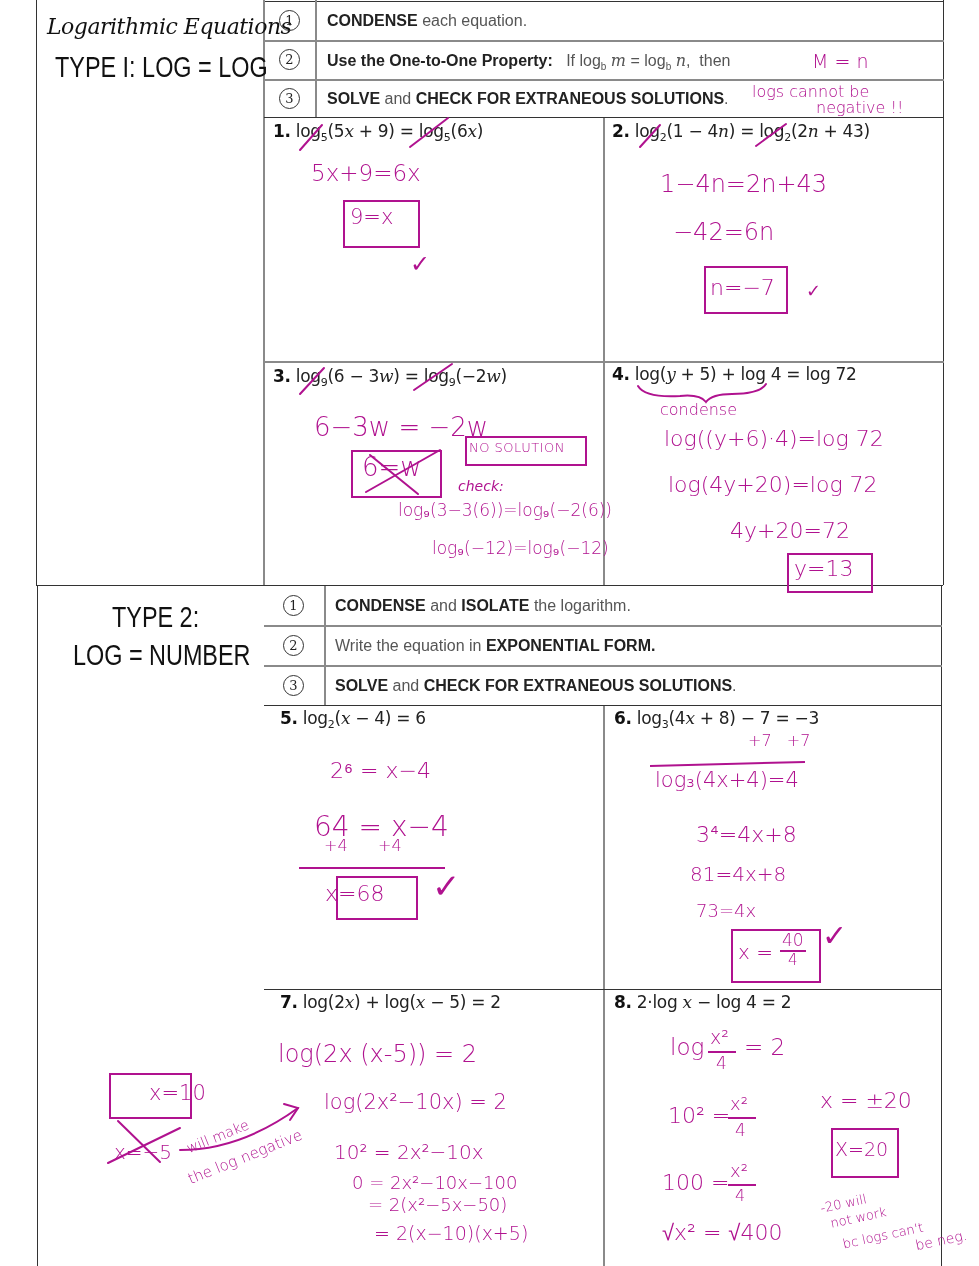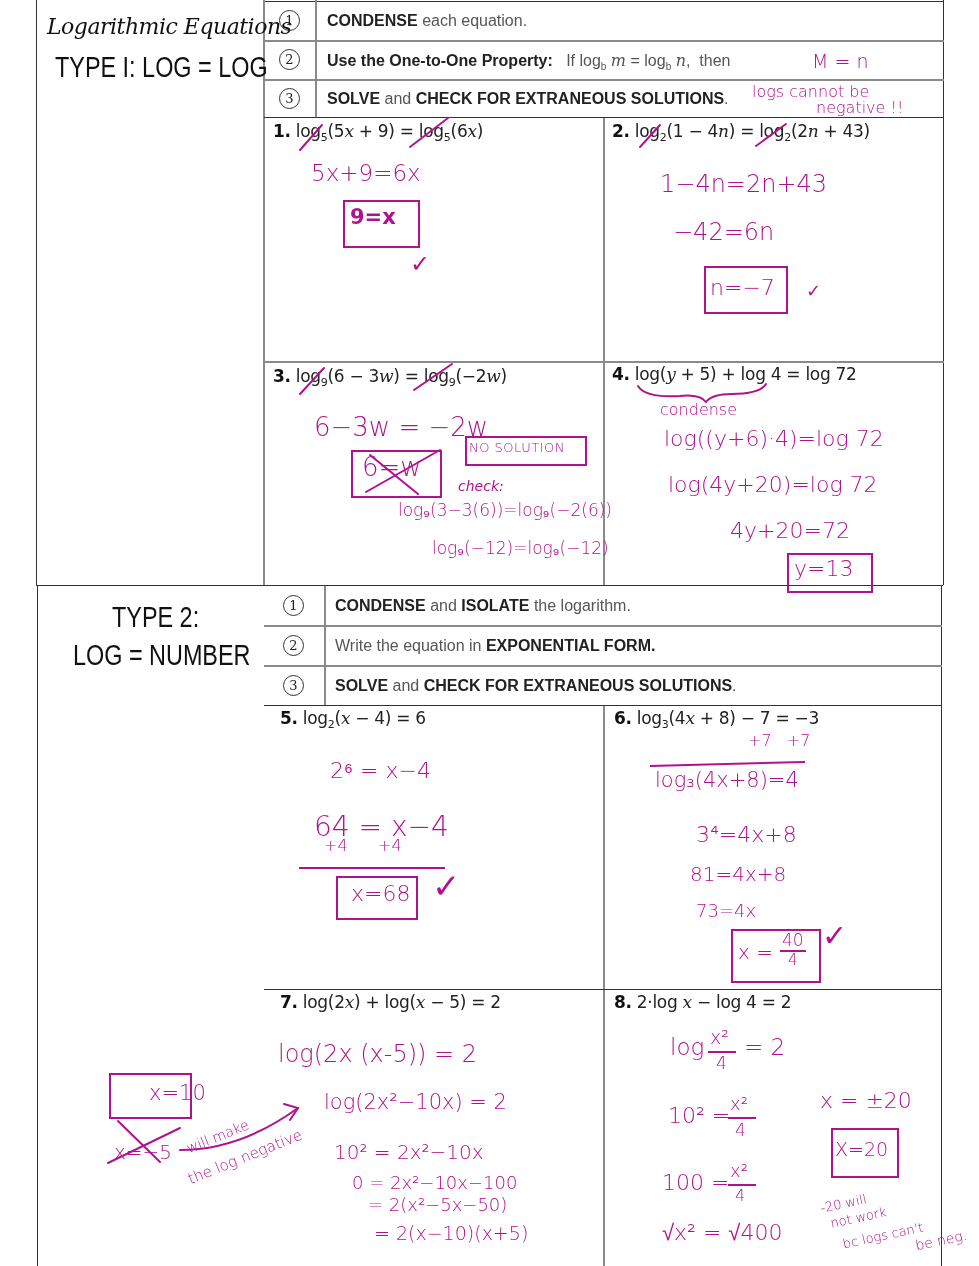--- a/index.html
+++ b/index.html
@@ -68,21 +68,21 @@
   <b>SOLVE</b><span> and </span><b>CHECK FOR EXTRANEOUS SOLUTIONS</b><span>.</span>
 </div>
 <div class="hw" style="left:752px;top:82px;font-size:16px;">logs cannot be</div>
 <div class="hw" style="left:816px;top:98px;font-size:16px;">negative !!</div>
 
 <div class="prob" style="left:273px;top:121px;">
   <span class="num">1.</span> log<sub>5</sub>(5<i>x</i> + 9) = log<sub>5</sub>(6<i>x</i>)
 </div>
 <div class="hw" style="left:311px;top:160px;font-size:23px;">5x+9=6x</div>
 <div class="hwbox" style="left:343px;top:200px;width:73px;height:44px;"></div>
-<div class="hw" style="left:350px;top:205px;font-size:21px;font-weight:bold;">9=x</div>
+<div class="hw" style="left:350px;top:205px;font-size:21px;">9=x</div>
 <div class="hw" style="left:410px;top:250px;font-size:24px;">✓</div>
 
 <div class="prob" style="left:612px;top:121px;">
   <span class="num">2.</span> log<sub>2</sub>(1 − 4<i>n</i>) = log<sub>2</sub>(2<i>n</i> + 43)
 </div>
 <div class="hw" style="left:660px;top:170px;font-size:24px;">1−4n=2n+43</div>
 <div class="hw" style="left:673px;top:218px;font-size:24px;">−42=6n</div>
 <div class="hwbox" style="left:704px;top:266px;width:80px;height:44px;"></div>
 <div class="hw" style="left:710px;top:275px;font-size:22px;">n=−7</div>
 <div class="hw" style="left:806px;top:280px;font-size:18px;">✓</div>
@@ -126,29 +126,29 @@
 </div>
 
 <div class="prob" style="left:280px;top:708px;">
   <span class="num">5</span><span class="num">.</span> log<sub>2</sub>(<i>x</i> − 4) = 6
 </div>
 <div class="hw" style="left:330px;top:758px;font-size:22px;">2⁶ = x−4</div>
 <div class="hw" style="left:314px;top:810px;font-size:28px;">64 = x−4</div>
 <div class="hw" style="left:324px;top:836px;font-size:16px;white-space:pre;">+4      +4</div>
 <div class="abs" style="left:299px;top:867px;width:146px;height:2px;background:#b0128f;"></div>
 <div class="hwbox" style="left:336px;top:876px;width:78px;height:40px;"></div>
-<div class="hw" style="left:351px;top:881px;font-size:22px;text-align:right;">x=68</div>
+<div class="hw" style="left:325px;top:881px;font-size:22px;text-align:right;">x=68</div>
 <div class="hw" style="left:432px;top:866px;font-size:34px;">✓</div>
 
 <div class="prob" style="left:614px;top:708px;">
   <span class="num">6</span><span class="num">.</span> log<sub>3</sub>(4<i>x</i> + 8) − 7 = −3
 </div>
 <div class="hw" style="left:748px;top:731px;font-size:16px;white-space:pre;">+7   +7</div>
 <div class="abs" style="left:650px;top:763px;width:155px;height:2px;background:#b0128f;transform:rotate(-1.5deg);"></div>
-<div class="hw" style="left:655px;top:768px;font-size:21px;">log₃(4x+8)=4</div>
+<div class="hw" style="left:655px;top:768px;font-size:21px;">log₃(4x+4)=4</div>
 <div class="hw" style="left:696px;top:822px;font-size:22px;">3⁴=4x+8</div>
 <div class="hw" style="left:690px;top:862px;font-size:20px;">81=4x+8</div>
 <div class="hw" style="left:696px;top:900px;font-size:18px;">73=4x</div>
 <div class="hwbox" style="left:731px;top:929px;width:86px;height:50px;"></div>
 <div class="abs" style="left:738px;top:933px;">
   <span class="hw" style="position:absolute;left:0;top:7px;font-size:20px;">x =</span>
   <span class="hw" style="position:absolute;left:44px;top:-3px;font-size:17px;">40</span>
   <span class="abs" style="left:42px;top:17px;width:26px;height:2px;background:#b0128f;"></span>
   <span class="hw" style="position:absolute;left:50px;top:18px;font-size:15px;">4</span>
 </div>

